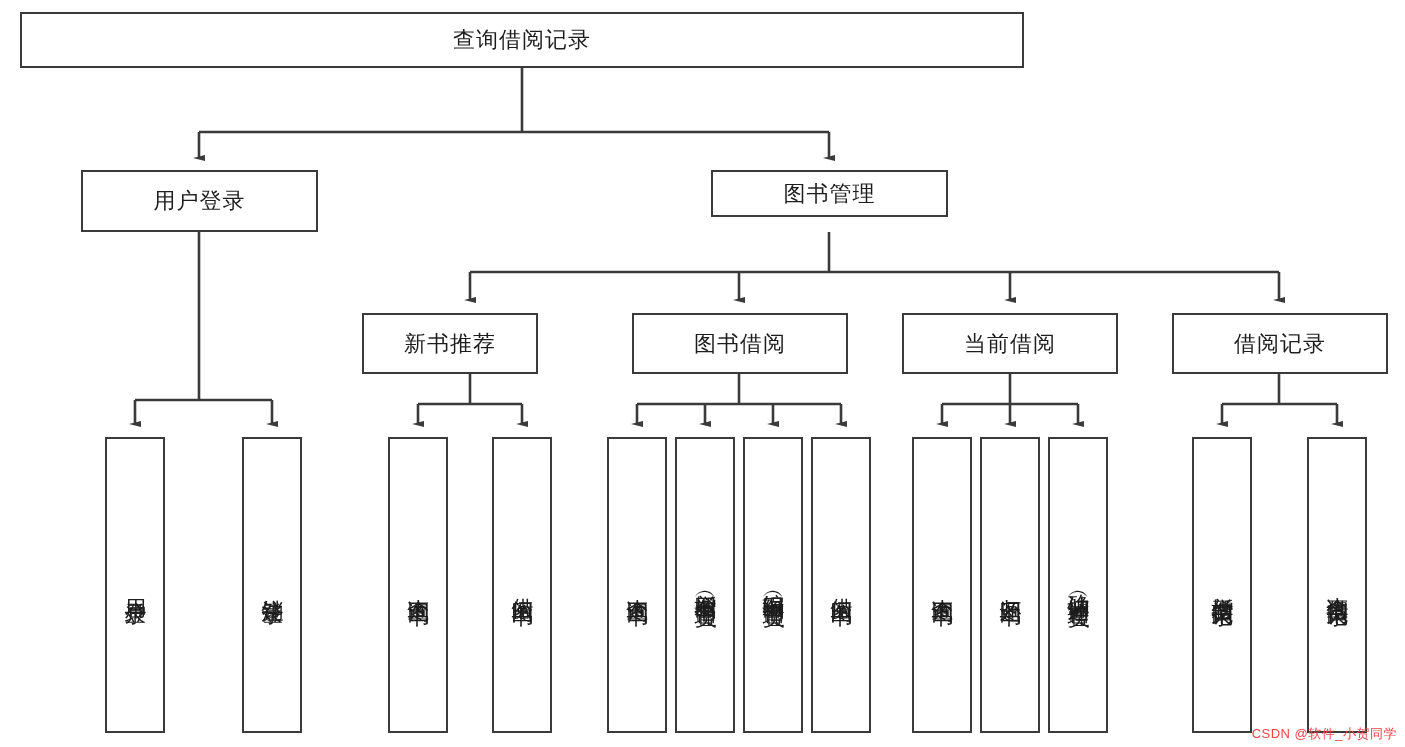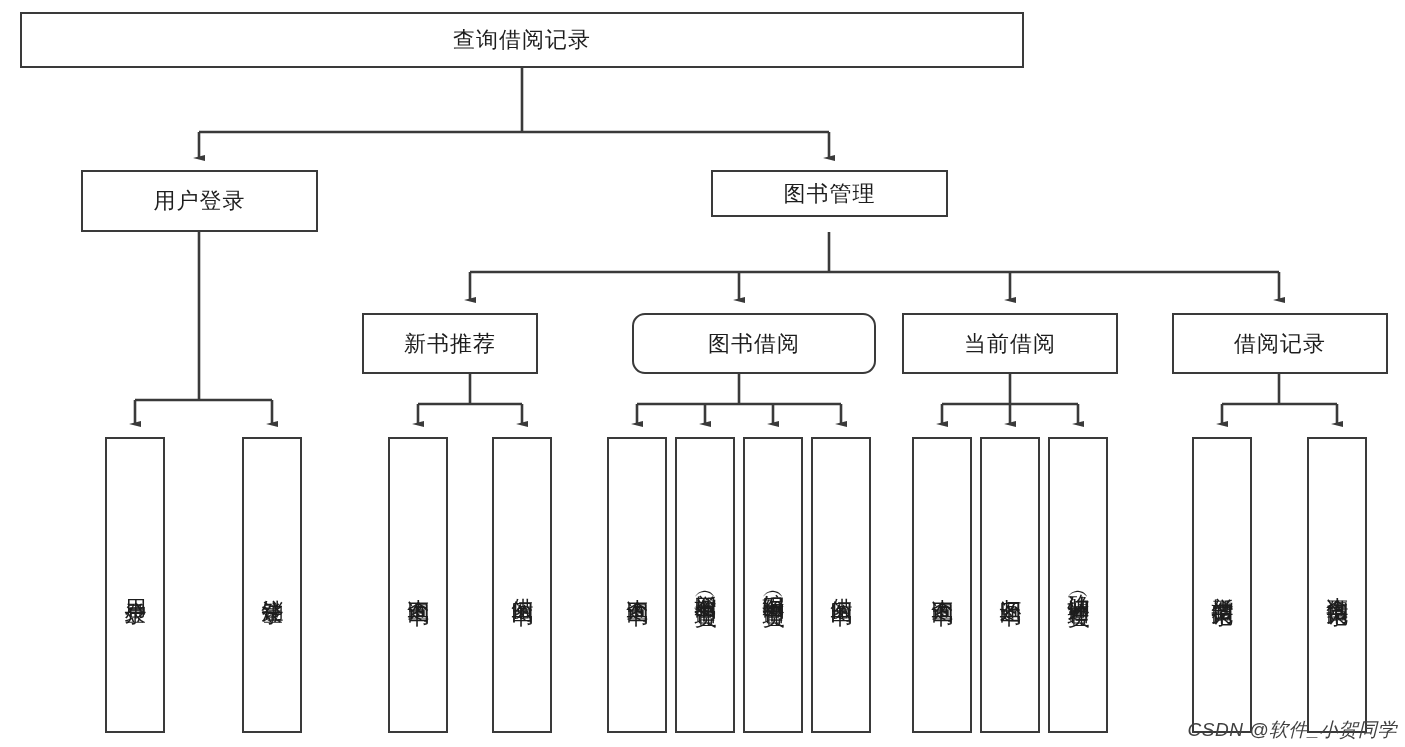--- a/index.html
+++ b/index.html
@@ -50,26 +50,25 @@
   .node.vert .vlabel{
     writing-mode:vertical-rl;
     text-orientation:upright;
     display:block;
     white-space:normal;
   }
   .watermark{
     position:absolute;
     right:8px;
     bottom:4px;
-    font-size:19px;
-    color:#404040;
+    font-size:13px;
+    color:#ef4444;
     letter-spacing:0.5px;
     white-space:nowrap;
     user-select:none;
-    font-style:italic;
   }
 </style>
 </head>
 <body>
 
 <div id="canvas">
 
   <svg id="wires" viewBox="0 0 1405 747">
     <defs>
       <marker id="arrow" markerWidth="10" markerHeight="12" refX="3" refY="6" orient="auto" markerUnits="userSpaceOnUse">
@@ -127,21 +126,21 @@
   <div class="node horiz" style="left:81px; top:170px; width:237px; height:62px;">
     <span>用户登录</span>
   </div>
   <div class="node horiz" style="left:711px; top:170px; width:237px; height:47px;">
     <span>图书管理</span>
   </div>
 
   <div class="node horiz" style="left:362px; top:313px; width:176px; height:61px;">
     <span>新书推荐</span>
   </div>
-  <div class="node horiz" style="left:632px; top:313px; width:244px; height:61px;border-radius:13px;">
+  <div class="node horiz" style="left:632px; top:313px; width:216px; height:61px;">
     <span>图书借阅</span>
   </div>
   <div class="node horiz" style="left:902px; top:313px; width:216px; height:61px;">
     <span>当前借阅</span>
   </div>
   <div class="node horiz" style="left:1172px; top:313px; width:216px; height:61px;">
     <span>借阅记录</span>
   </div>
 
   <div class="node vert" style="left:105px; top:437px; width:60px; height:296px;">

